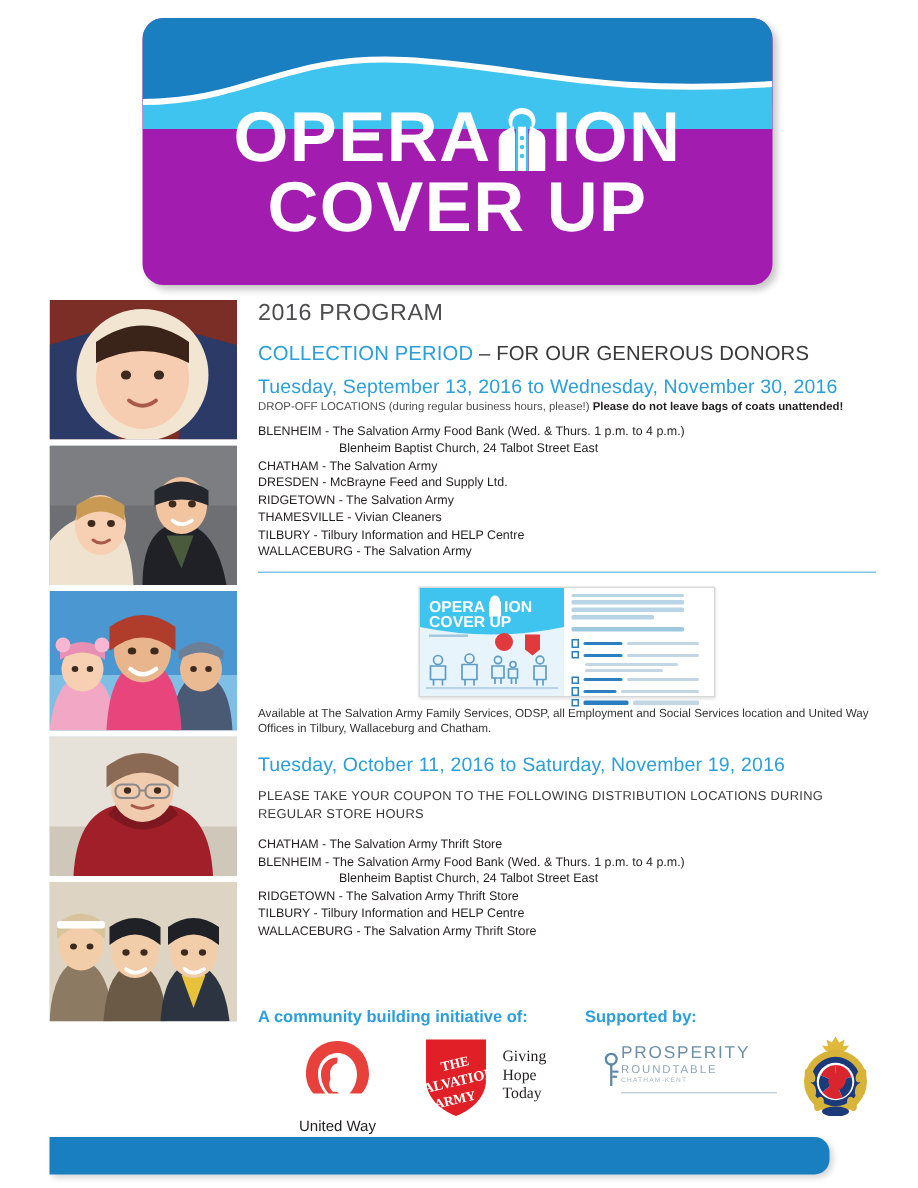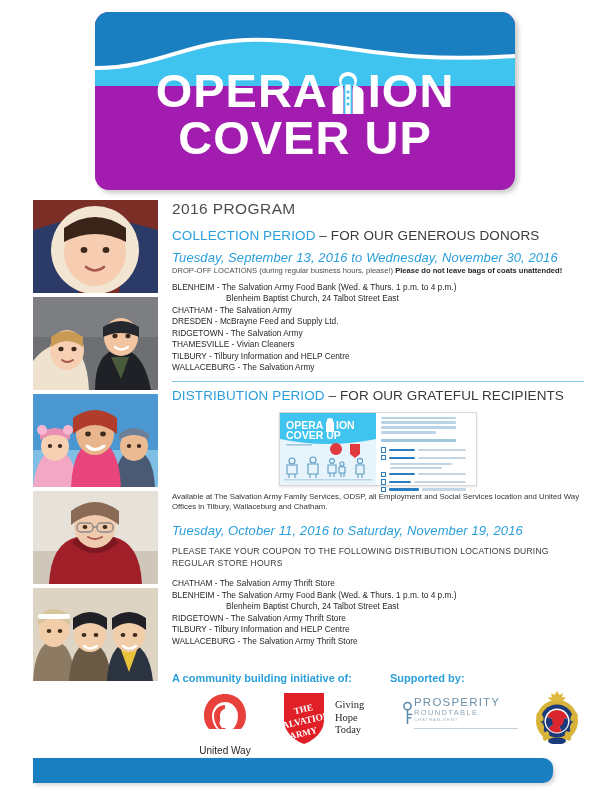--- a/index.html
+++ b/index.html
@@ -25,21 +25,21 @@
          background:#cfd6dc;}
   .photo svg{display:block;}
 
   
   #content{position:absolute;left:172px;top:200px;width:412px;}
   .prog-head{font-size:15.5px;color:#4d4d4f;letter-spacing:.4px;margin-bottom:10px;}
   .sect-head{font-size:13.5px;letter-spacing:.1px;margin-bottom:7px;white-space:nowrap;}
   .sect-head .blue{color:#2b9fdb;}
   .sect-head .dark{color:#3a3a3c;}
   .para{font-size:8.6px;line-height:1.35;color:#231f20;margin-bottom:8px;}
-  .bigdate{font-size:13px;color:#2b9fdb;letter-spacing:.1px;margin-bottom:1px;white-space:nowrap;font-style:italic;}
+  .bigdate{font-size:13px;color:#2b9fdb;letter-spacing:.1px;margin-bottom:1px;white-space:nowrap;}
   .subline{font-size:7.6px;color:#4d4d4f;margin-bottom:7px;}
   .subline .warn{color:#231f20;font-weight:bold;}
   .loc-list{font-size:8.3px;line-height:1.38;color:#231f20;}
   .loc-sub{padding-left:54px;}
   .divider{height:1px;background:#7ec4e8;margin:7px 0 6px 0;}
   .caption{font-size:7.8px;line-height:1.4;color:#333;margin-top:6px;}
   .allcaps{font-size:8.6px;line-height:1.4;color:#3a3a3c;letter-spacing:.2px;margin-bottom:9px;}
 
   
   #coupon{width:196px;height:72px;margin:9px auto 0 auto;border:1px solid #d8d8d8;
@@ -219,23 +219,20 @@
     <div>CHATHAM -  The Salvation Army</div>
     <div>DRESDEN -   McBrayne Feed and Supply Ltd.</div>
     <div>RIDGETOWN - The Salvation Army</div>
     <div>THAMESVILLE - Vivian Cleaners</div>
     <div>TILBURY - Tilbury Information and HELP Centre</div>
     <div>WALLACEBURG - The Salvation Army</div>
   </div>
 
   <div class="divider"></div>
 
-  <div class="sect-head">
-    <span class="blue">DISTRIBUTION PERIOD</span><span class="dark"> – FOR OUR GRATEFUL RECIPIENTS</span>
-  </div>
 
   <div id="coupon">
     <div id="coupon-left">
       <svg width="96" height="70" viewBox="0 0 96 70">
         <rect width="96" height="70" fill="#e8f4fb"></rect>
         <path d="M0 0 L96 0 L96 26 Q48 36 0 26 Z" fill="#3fc3ef"></path>
         <text x="6" y="16" font-family="Liberation Sans, sans-serif" font-size="10.5" font-weight="bold" fill="#ffffff">OPERA</text>
         <text x="56" y="16" font-family="Liberation Sans, sans-serif" font-size="10.5" font-weight="bold" fill="#ffffff">ION</text>
         <path d="M50 5 a3.2 3.2 0 0 1 3.2 3.2 v1 h-6.4 v-1 A3.2 3.2 0 0 1 50 5 Z M46 9 h8 v10 h-8 Z" fill="#ffffff"></path>
         <text x="6" y="26" font-family="Liberation Sans, sans-serif" font-size="10.5" font-weight="bold" fill="#ffffff">COVER UP</text>

